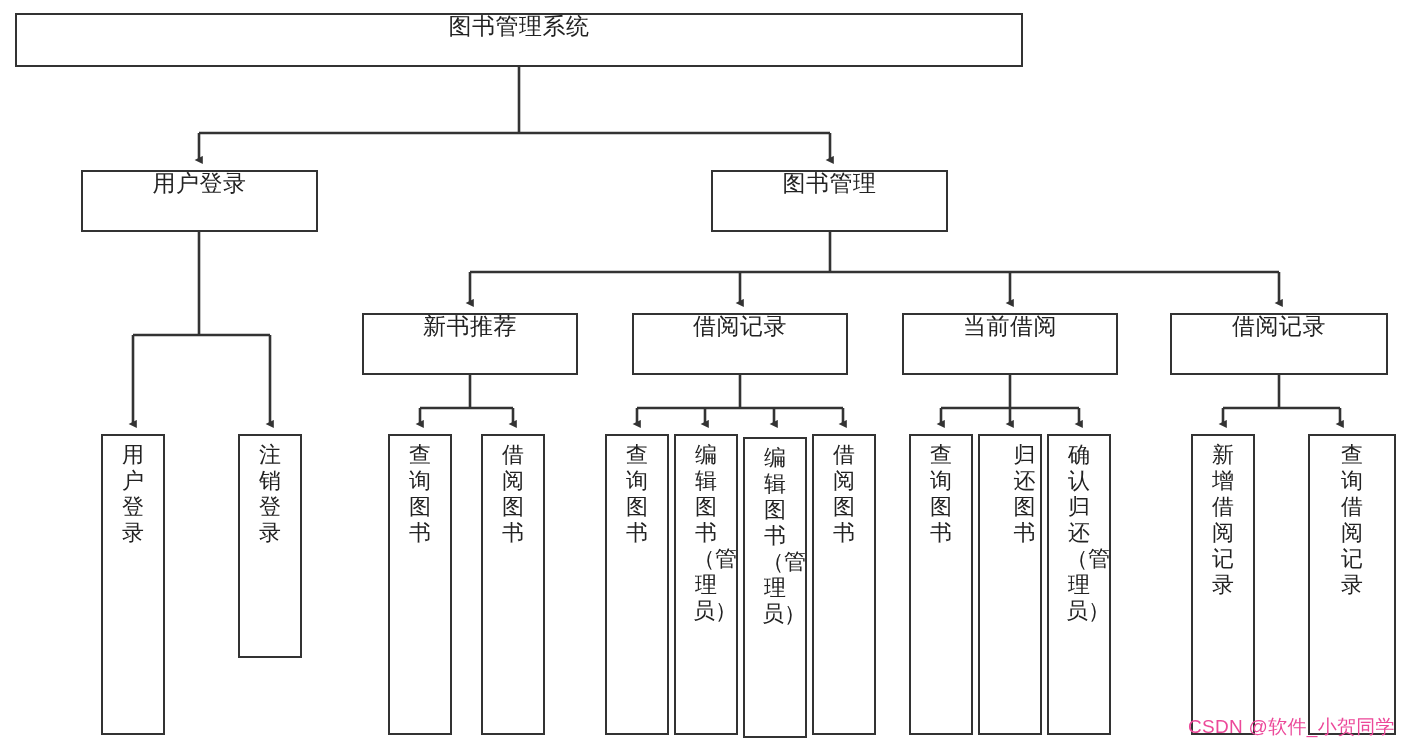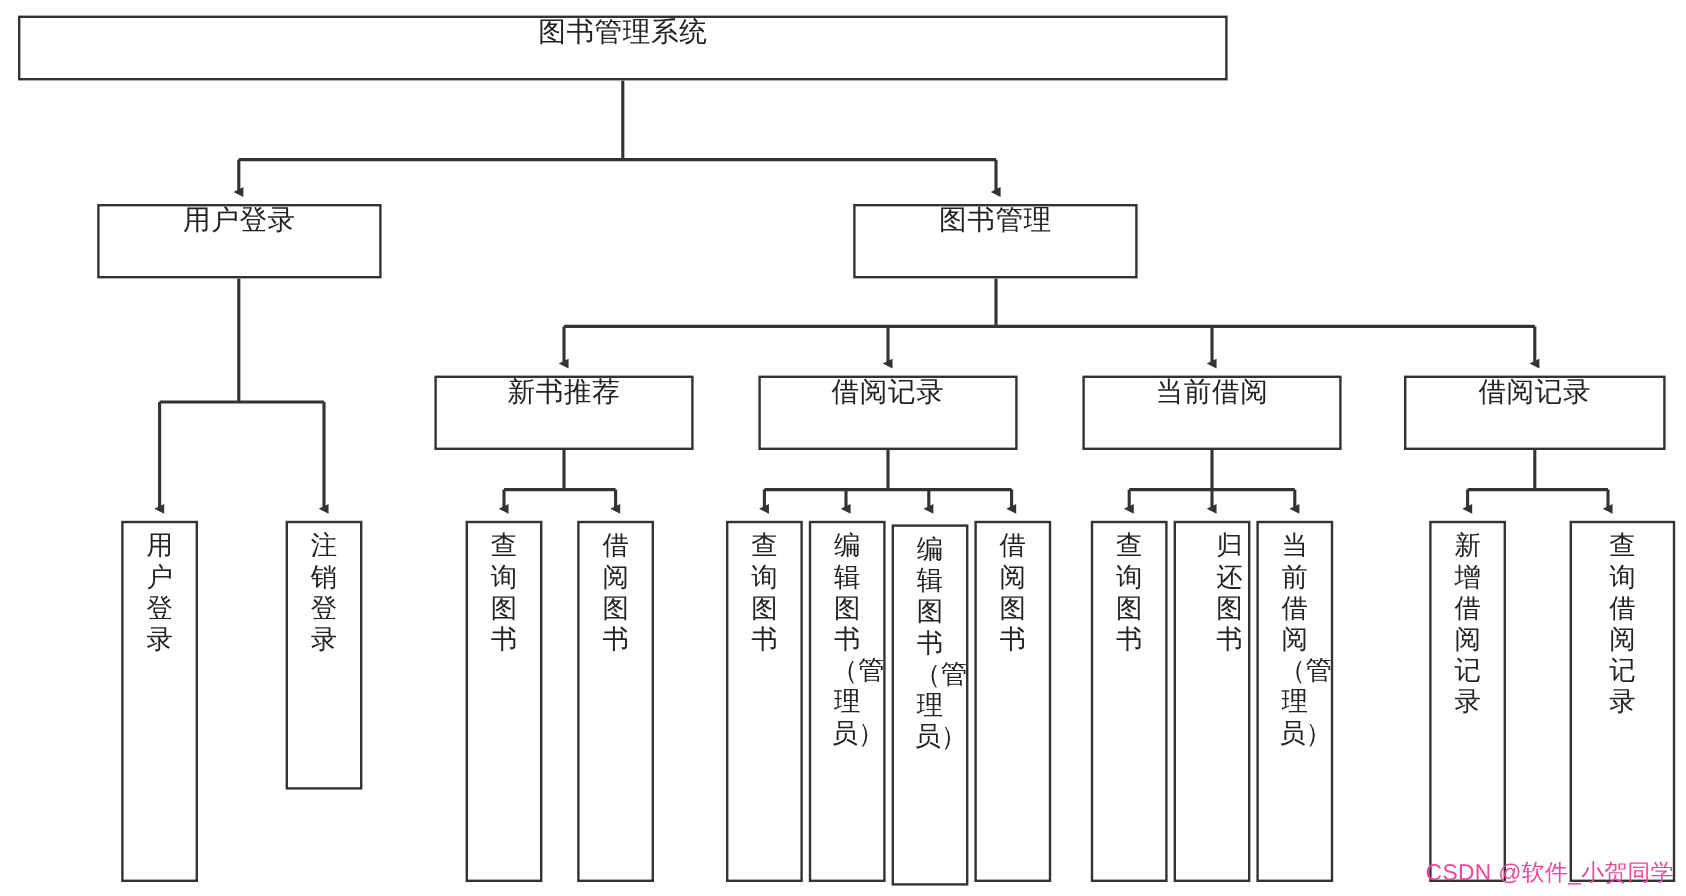--- a/index.html
+++ b/index.html
@@ -182,21 +182,21 @@
     <span class="node-label">借阅图书</span>
   </div>
 
   <div class="node vert" style="left:909px; top:434px; width:64px; height:301px;">
     <span class="node-label">查询图书</span>
   </div>
   <div class="node vert" style="left:978px; top:434px; width:64px; height:301px;padding-left:29px;">
     <span class="node-label">归还图书</span>
   </div>
   <div class="node vert" style="left:1047px; top:434px; width:64px; height:301px;">
-    <span class="node-label">当前借阅（管理员）</span>
+    <span class="node-label">确认归还（管理员）</span>
   </div>
 
   <div class="node vert" style="left:1191px; top:434px; width:64px; height:301px;">
     <span class="node-label">新增借阅记录</span>
   </div>
   <div class="node vert" style="left:1308px; top:434px; width:88px; height:301px;">
     <span class="node-label">查询借阅记录</span>
   </div>
 
   <div class="watermark">CSDN @软件_小贺同学</div>

